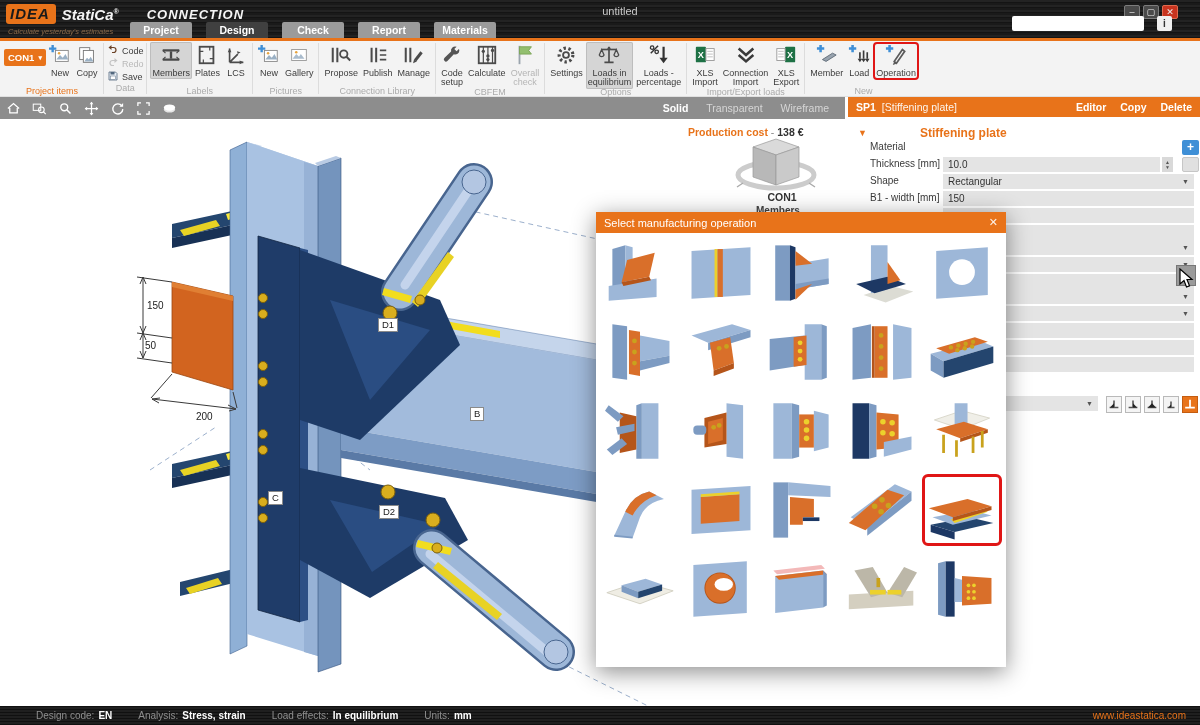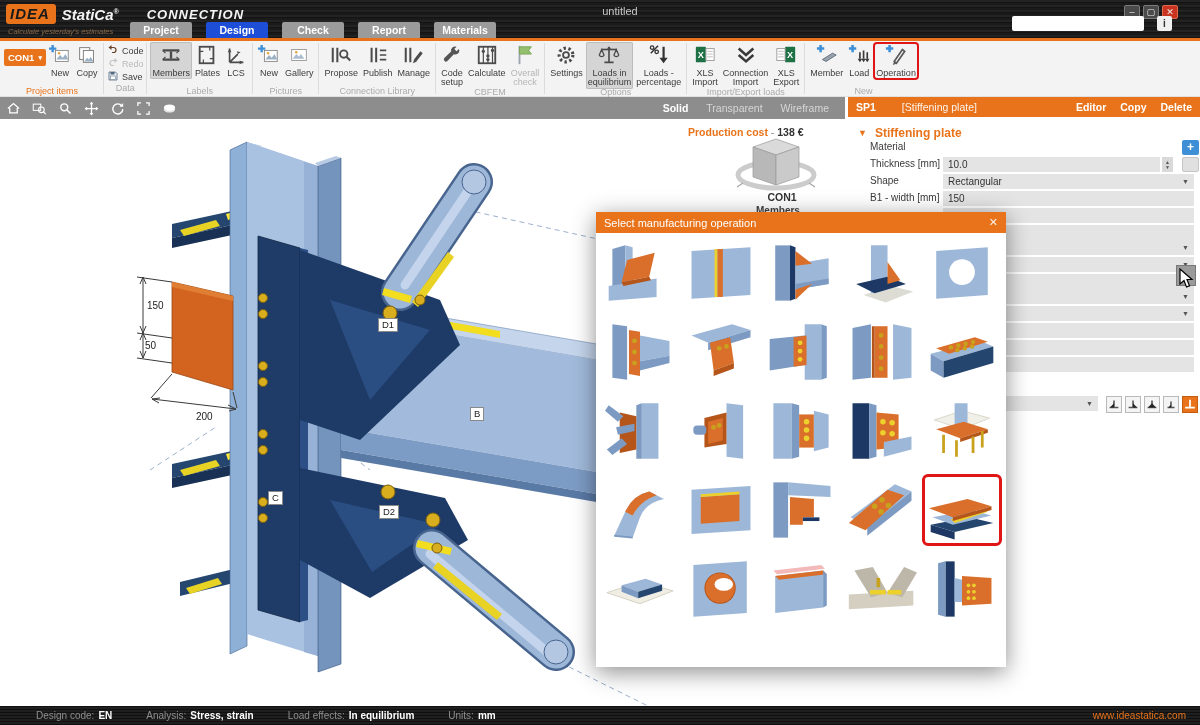--- a/index.html
+++ b/index.html
@@ -27,21 +27,21 @@
     border-radius:2px; display:flex; align-items:center; }
   #searchbox input { flex:1; border:0; outline:0; background:transparent; font-size:10px; padding:0 4px; }
   #searchbox svg { width:11px; height:11px; margin-right:3px; }
   #infobtn { position:absolute; right:28px; top:16px; width:15px; height:15px; background:#f0f0f0;
     border-radius:2px; text-align:center; font-size:10px; font-weight:bold; color:#333; line-height:15px; }
 
   
   #tabs { position:absolute; left:130px; top:22px; display:flex; gap:14px; }
   .tab { width:62px; height:16px; background:#9b9b9b; color:#fff; font-size:10.5px; font-weight:bold;
     text-align:center; line-height:16px; border-radius:2px 2px 0 0; }
-  .tab.active { background:#1d4ed8; }
+  .tab.active { background:#404040; }
 
   
   #ribbon { position:absolute; left:0; top:41px; width:1200px; height:56px; background:#f3f3f3;
     border-bottom:1px solid #e0e0e0; display:flex; align-items:stretch; padding-left:2px; }
   .rgroup { display:flex; flex-direction:column; padding:1px 2px 0 2px; }
   .btnrow { display:flex; align-items:flex-start; gap:1px; height:45px; }
   .glabel { text-align:center; font-size:9px; color:#ababab; margin-top:0px; white-space:nowrap; }
   .glabel.accent { color:#e8731a; }
   .rdivider { width:1px; background:#dcdcdc; margin:2px 1px; }
   .rbtn { display:flex; flex-direction:column; align-items:center; font-size:9px; line-height:9.5px;
@@ -78,25 +78,25 @@
     font-weight:bold; color:#333; }
   #treepeek { position:absolute; left:756px; top:86px; width:70px; height:7px; overflow:hidden;
     font-size:10px; font-weight:bold; color:#444; }
   #navcube { position:absolute; left:733px; top:14px; }
 
   
   #panel { position:absolute; left:848px; top:97px; width:352px; height:609px; background:#fff; }
   #panelhead { position:absolute; left:0; top:0; width:352px; height:20px; background:#e8731a; color:#fff;
     display:flex; align-items:center; font-size:10.5px; padding:0 8px; }
   #panelhead .pid { font-weight:bold; margin-right:6px; }
-  #panelhead .ptype { opacity:.92;margin-left:20px; }
+  #panelhead .ptype { opacity:.92; }
   #panelhead .pacts { margin-left:auto; display:flex; gap:14px; font-weight:bold; }
   #sectionrow { position:absolute; left:10px; top:29px; display:flex; align-items:center; gap:8px; }
   #sectionrow .tri { color:#e8731a; font-size:9px; }
-  #sectionrow .stitle { color:#e8731a; font-weight:bold; font-size:12px; }
+  #sectionrow .stitle { color:#e8731a; font-weight:bold; font-size:12px;margin-left:45px; }
   .prow { position:absolute; left:0; height:24px; font-size:10px; color:#3a3a3a; }
   .prow .plabel { position:absolute; left:22px; top:1px; }
   .pfield { position:absolute; background:#e4e4e4; height:15px; font-size:10px; color:#333;
     display:flex; align-items:center; padding:0 5px; }
   .pfield .dd { margin-left:auto; font-size:7px; color:#555; }
   .bluebtn { position:absolute; width:17px; height:15px; background:#3f8fd6; color:#fff; font-weight:bold;
     text-align:center; line-height:14px; font-size:12px; border-radius:2px; }
   .spinner { position:absolute; width:11px; height:15px; background:#d9d9d9; font-size:5px; color:#555;
     display:flex; flex-direction:column; align-items:center; justify-content:center; line-height:5px; }
   .greybtn { position:absolute; width:17px; height:15px; background:#e0e0e0; border:1px solid #c6c6c6; border-radius:2px; }
@@ -116,21 +116,21 @@
   .thumb svg { width:70px; height:60px; }
   .thumb.sel { outline:3px solid #e01616; outline-offset:1px; border-radius:2px; }
   #dlgfoot { position:absolute; left:0; bottom:0; width:410px; height:32px; background:#ebebeb; }
   #closebtn { position:absolute; right:12px; top:6px; width:64px; height:20px; background:#b3b3b3;
     color:#fff; font-size:11px; text-align:center; line-height:20px; }
 
   
   #statusbar { position:absolute; left:0; top:706px; width:1200px; height:19px;
     background:repeating-linear-gradient(0deg,#101010 0 1px,#1f1f1f 1px 3px);
     display:flex; align-items:center; padding-left:36px; font-size:10px; }
-  .sitem { margin-right:34px; color:#8f8f8f; }
+  .sitem { margin-right:26px; color:#8f8f8f; }
   .sitem b { color:#fff; margin-left:4px; font-weight:bold; }
   #sblink { margin-left:auto; margin-right:14px; color:#e8731a; }
 </style>
 </head>
 <body>
 
 <div id="app">
 
   <div id="titlebar">
     <div id="logo">

